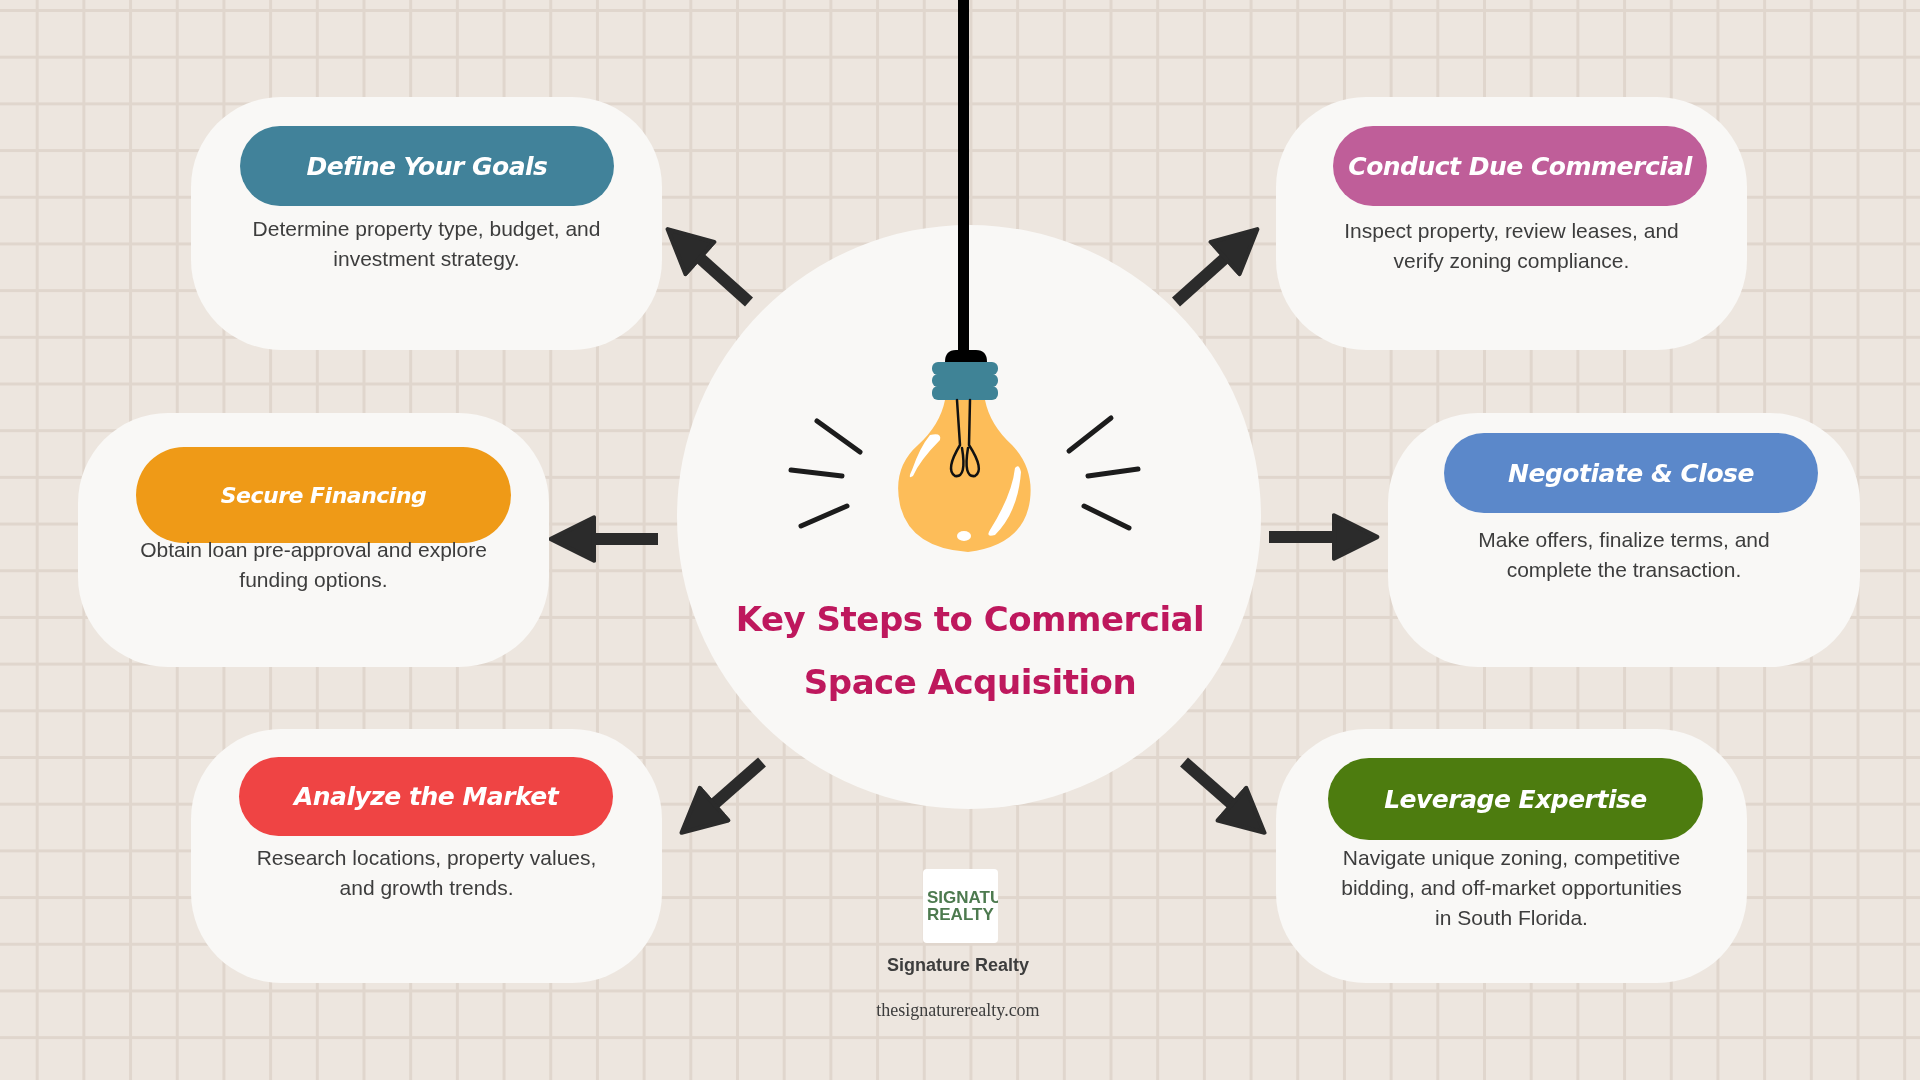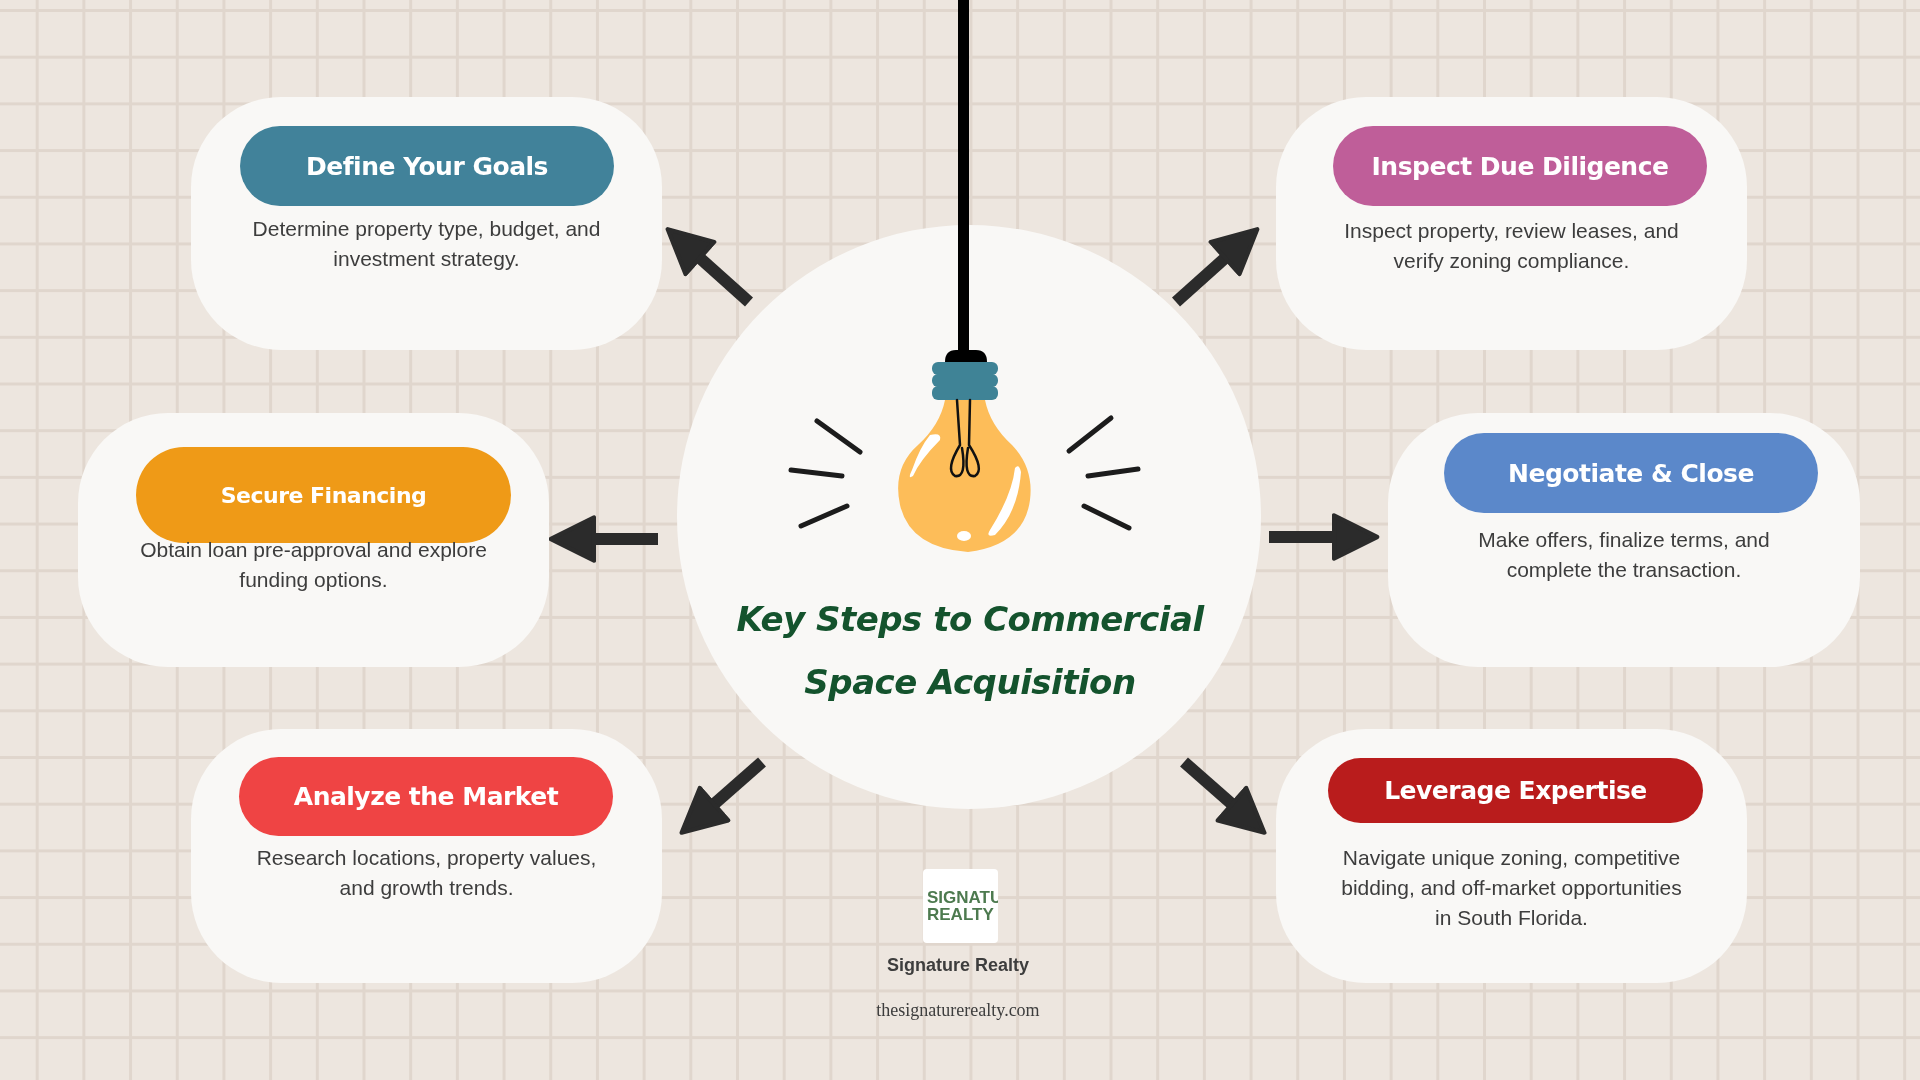--- a/index.html
+++ b/index.html
@@ -14,36 +14,36 @@
     font-family: "Liberation Sans", "DejaVu Sans", sans-serif;
   }
   .card {
     position: absolute; background: #f9f8f6; border-radius: 90px;
     box-sizing: border-box;
   }
   .pill {
     position: absolute; border-radius: 50px; color: #fff;
     display: flex; align-items: center; justify-content: center;
     font-family: "DejaVu Sans", sans-serif; font-weight: bold;
-    font-size: 25px; letter-spacing: -0.5px; 
+    font-size: 25px; letter-spacing: -0.5px; font-style: italic;
     transform-origin: center;
     text-align: right;
   }
   .desc {
     position: absolute; text-align: center; color: #3d3d3d;
     font-family: "Liberation Sans", sans-serif; font-size: 21px; line-height: 30px;
   }
   .circle {
     position: absolute; left: 677px; top: 225px; width: 584px; height: 584px;
     border-radius: 50%; background: #f9f8f6;
   }
   .title {
     position: absolute; left: 700px; width: 540px; top: 588px;
-    text-align: center; color: #14532d;
-    font-family: "DejaVu Sans", sans-serif; font-weight: bold; font-style: italic;
+    text-align: center; color: #be185d;
+    font-family: "DejaVu Sans", sans-serif; font-weight: bold; 
     font-size: 34px; line-height: 63px; letter-spacing: -0.5px;
   }
   .logo {
     position: absolute; left: 923px; top: 869px; width: 75px; height: 74px;
     background: #ffffff; border-radius: 4px; overflow: hidden;
     display: flex; flex-direction: column; justify-content: center;
     color: #4d7a4f; font-family: "Liberation Sans", sans-serif;
     font-weight: bold; font-size: 17px; line-height: 17px; padding-left: 4px;
     box-sizing: border-box; white-space: nowrap;
   }
@@ -124,35 +124,35 @@
 </div>
 
 <div class="card" style="left:191px; top:729px; width:471px; height:254px;"></div>
 <div class="pill" style="left:239px; top:757px; width:374px; height:79px; background:#ef4444;">Analyze the Market</div>
 <div class="desc" style="left:201px; top:843px; width:451px;">
   <div>Research locations, property values,</div>
   <div>and growth trends.</div>
 </div>
 
 <div class="card" style="left:1276px; top:97px; width:471px; height:253px;"></div>
-<div class="pill" style="left:1333px; top:126px; width:374px; height:80px; background:#bf5e99;">Inspect Due Diligence</div>
+<div class="pill" style="left:1333px; top:126px; width:374px; height:80px; background:#bf5e99;">Conduct Due Commercial</div>
 <div class="desc" style="left:1286px; top:216px; width:451px;">
   <div>Inspect property, review leases, and</div>
   <div>verify zoning compliance.</div>
 </div>
 
 <div class="card" style="left:1388px; top:413px; width:472px; height:254px;"></div>
 <div class="pill" style="left:1444px; top:433px; width:374px; height:80px; background:#5b88ca;">Negotiate &amp; Close</div>
 <div class="desc" style="left:1398px; top:525px; width:452px;">
   <div>Make offers, finalize terms, and</div>
   <div>complete the transaction.</div>
 </div>
 
 <div class="card" style="left:1276px; top:729px; width:471px; height:254px;"></div>
-<div class="pill" style="left:1328px; top:758px; width:375px; height:65px; background:#b91c1c;">Leverage Expertise</div>
+<div class="pill" style="left:1328px; top:758px; width:375px; height:82px; background:#4d7c0f;">Leverage Expertise</div>
 <div class="desc" style="left:1286px; top:843px; width:451px;">
   <div>Navigate unique zoning, competitive</div>
   <div>bidding, and off-market opportunities</div>
   <div>in South Florida.</div>
 </div>
 
 <div class="logo">
   <div>SIGNATURE</div>
   <div>REALTY</div>
 </div>

